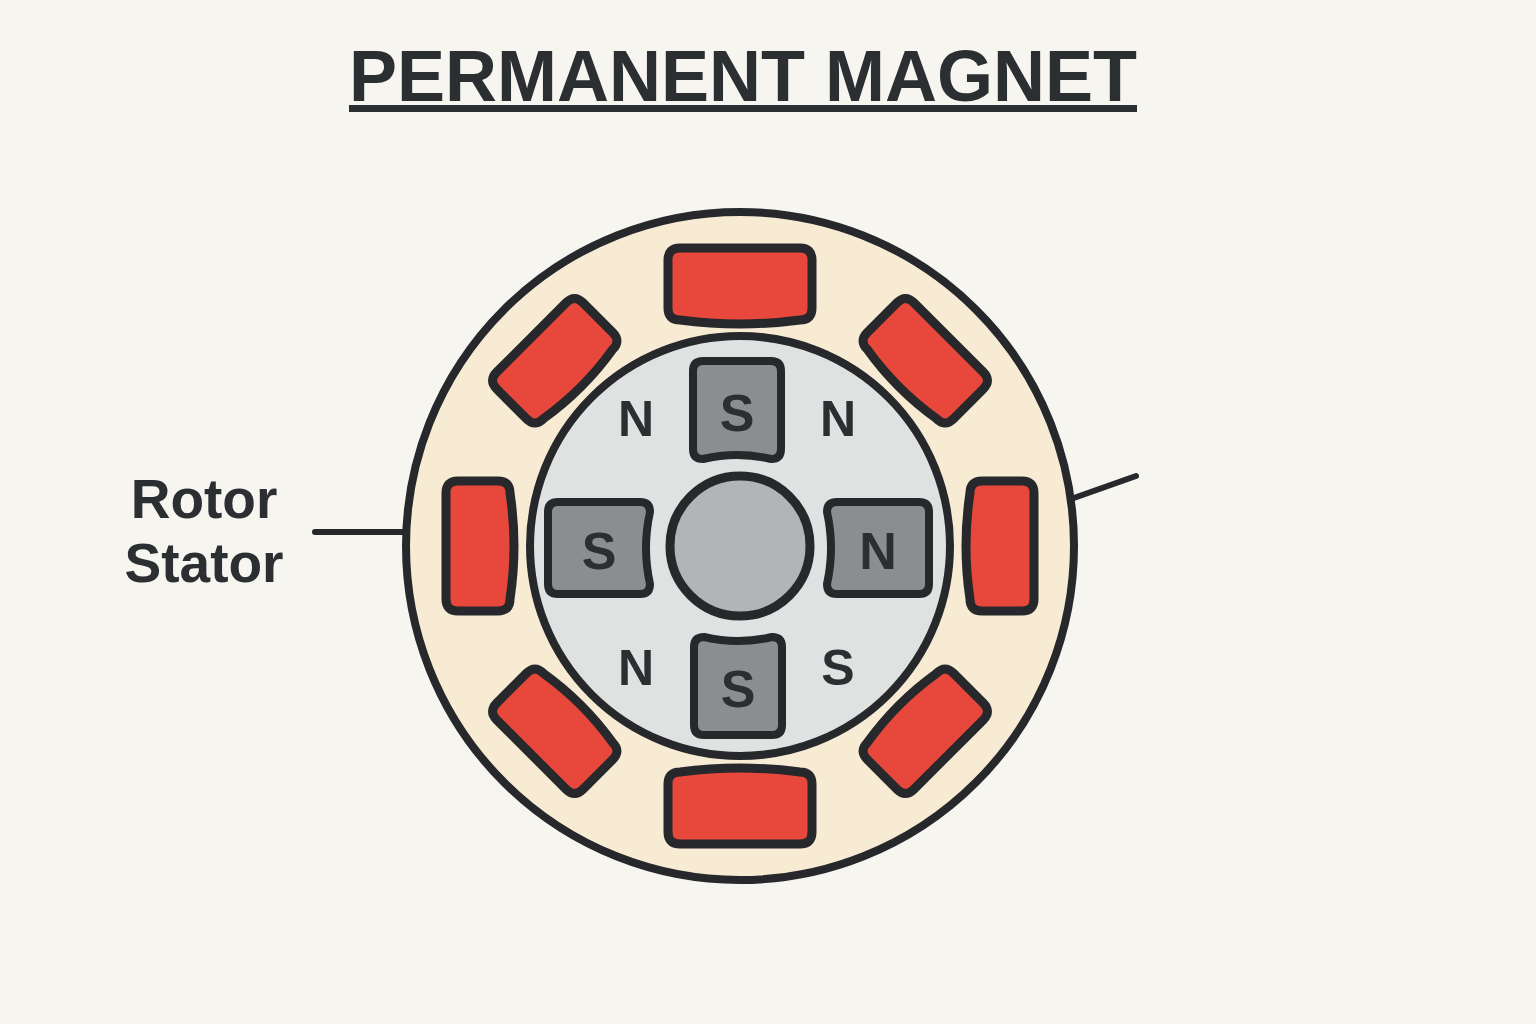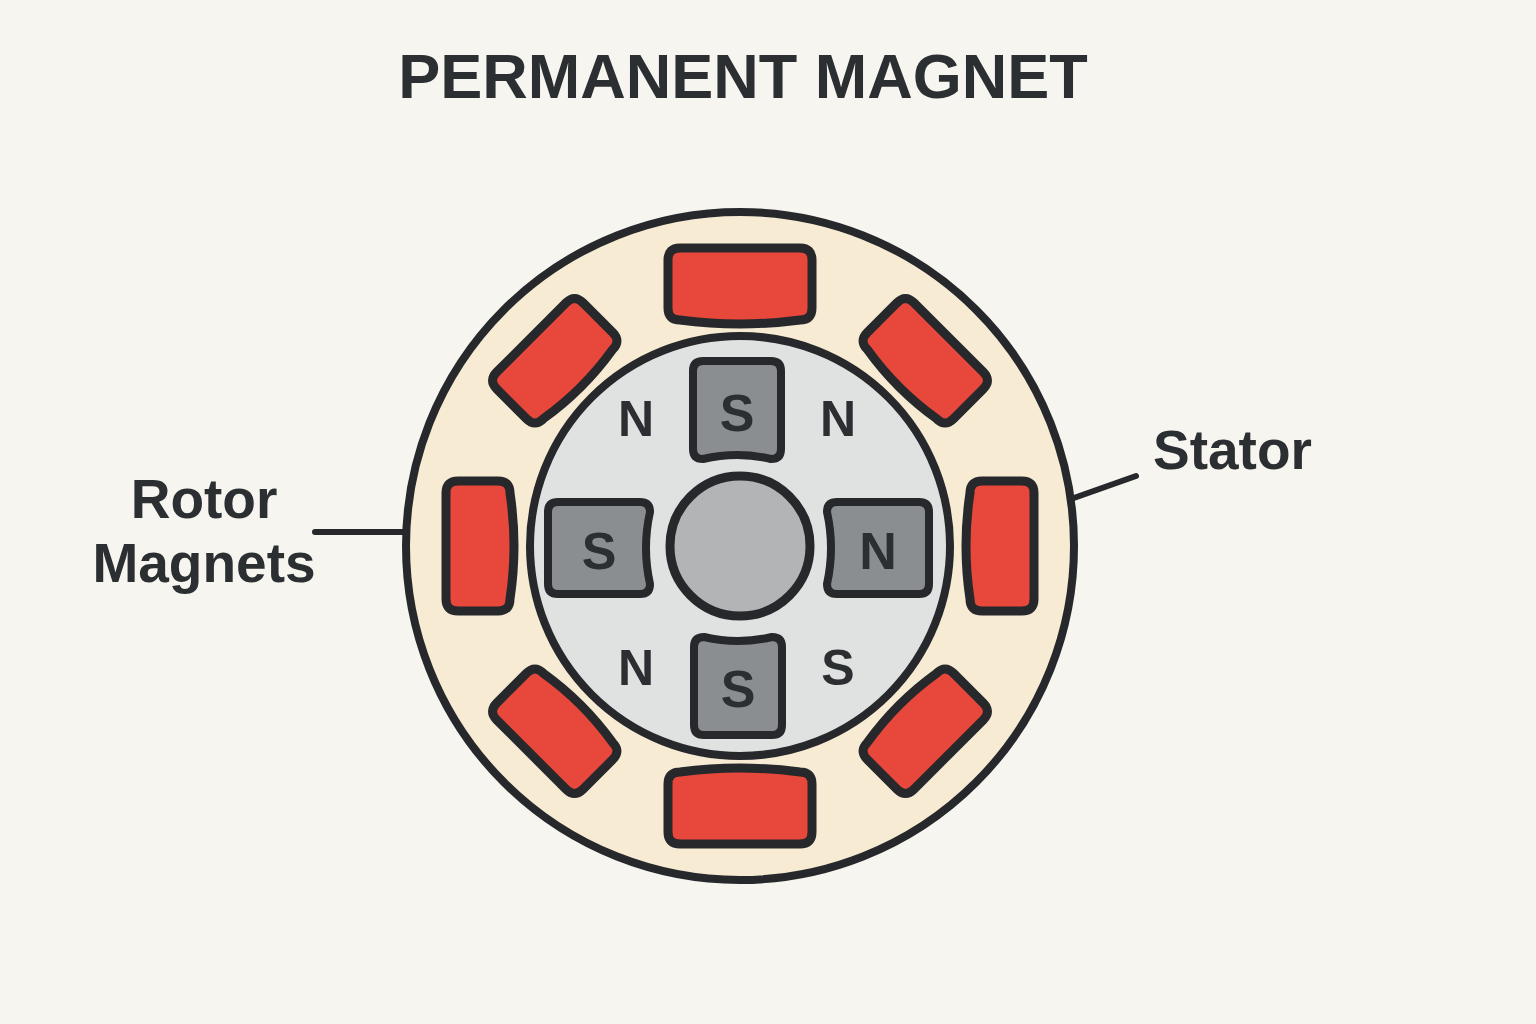--- a/index.html
+++ b/index.html
@@ -22,26 +22,27 @@
   .page{
     position:relative;
     width:1536px;height:1024px;
   }
   .title{
     position:absolute;
     top:42px;
     left:743px;
     transform:translateX(-50%);
     text-align:center;
-    font-size:63px;
+    font-size:72px;
     line-height:68px;
     font-weight:700;
     letter-spacing:0px;
     color:var(--text);
     white-space:nowrap;
+    text-decoration:underline;
   }
   .title-line{display:block;}
   .motor-svg{
     position:absolute;
     top:0;left:0;
     width:1536px;height:1024px;
   }
   .label{
     position:absolute;
     font-weight:700;
@@ -135,19 +136,18 @@
     <circle cx="740" cy="546" r="70" fill="var(--shaft-gray)" class="outlined" stroke-width="9"></circle>
 
     <text class="pole-letter" x="636" y="419">N</text>
     <text class="pole-letter" x="838" y="419">N</text>
     <text class="pole-letter" x="636" y="668">N</text>
     <text class="pole-letter" x="838" y="668">S</text>
   </svg>
 
   <div class="label label-rotor">
     <span>Rotor</span>
-    <span>Magnets</span>
+    <span>Stator</span>
   </div>
   <div class="label label-stator">
-    <span>Stator</span>
   </div>
 
 </div>
 
 </body></html>

